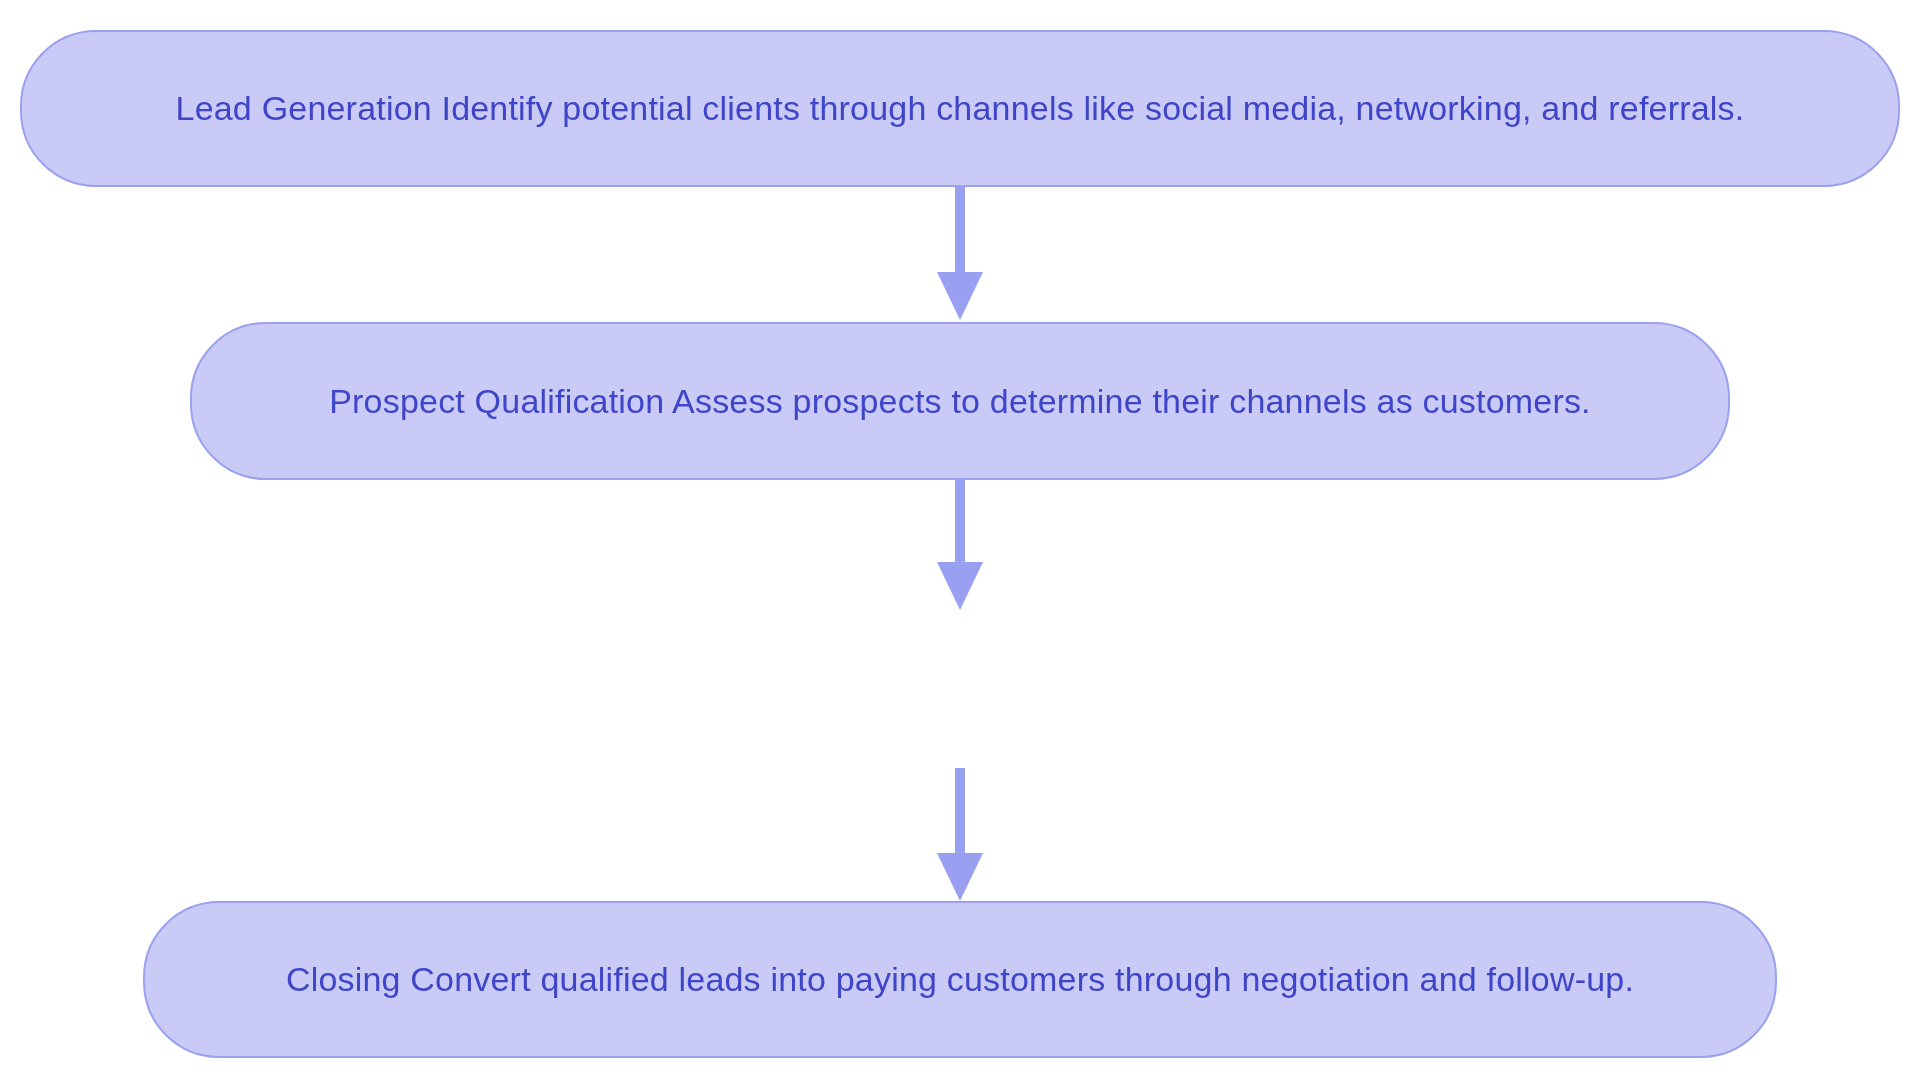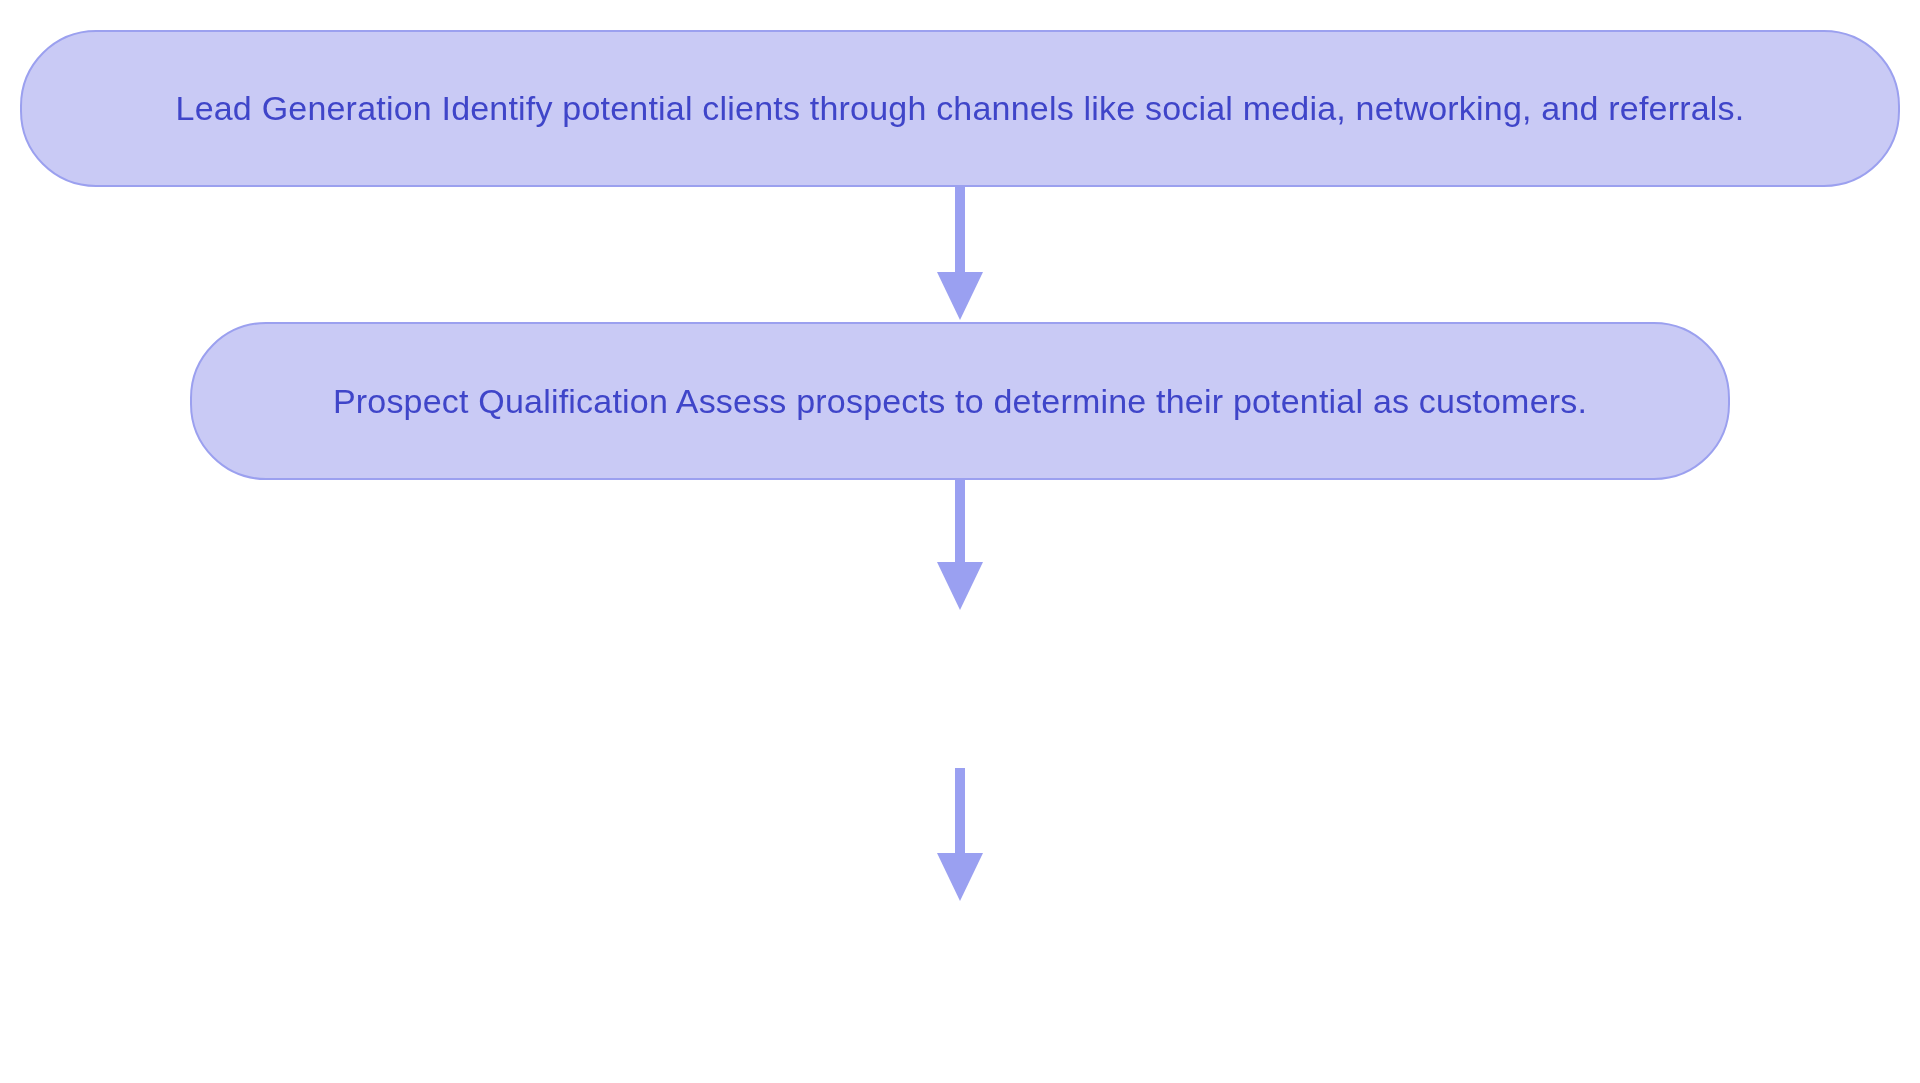--- a/index.html
+++ b/index.html
@@ -79,28 +79,31 @@
   <div class="node node-1">
     <span class="node-label">Lead Generation Identify potential clients through channels like social media, networking, and referrals.</span>
   </div>
 
   <div class="arrow arrow-1">
     <div class="arrow-line"></div>
     <div class="arrow-head"></div>
   </div>
 
   <div class="node node-2">
-    <span class="node-label">Prospect Qualification Assess prospects to determine their potential as customers.</span>
+    <span class="node-label">Prospect Qualification Assess prospects to determine their channels as customers.</span>
   </div>
 
   <div class="arrow arrow-2">
     <div class="arrow-line"></div>
     <div class="arrow-head"></div>
   </div>
 
 
   <div class="arrow arrow-3">
     <div class="arrow-line"></div>
     <div class="arrow-head"></div>
   </div>
 
+  <div class="node node-4">
+    <span class="node-label">Closing Convert qualified leads into paying customers through negotiation and follow-up.</span>
+  </div>
 
 </div>
 
 </body></html>

